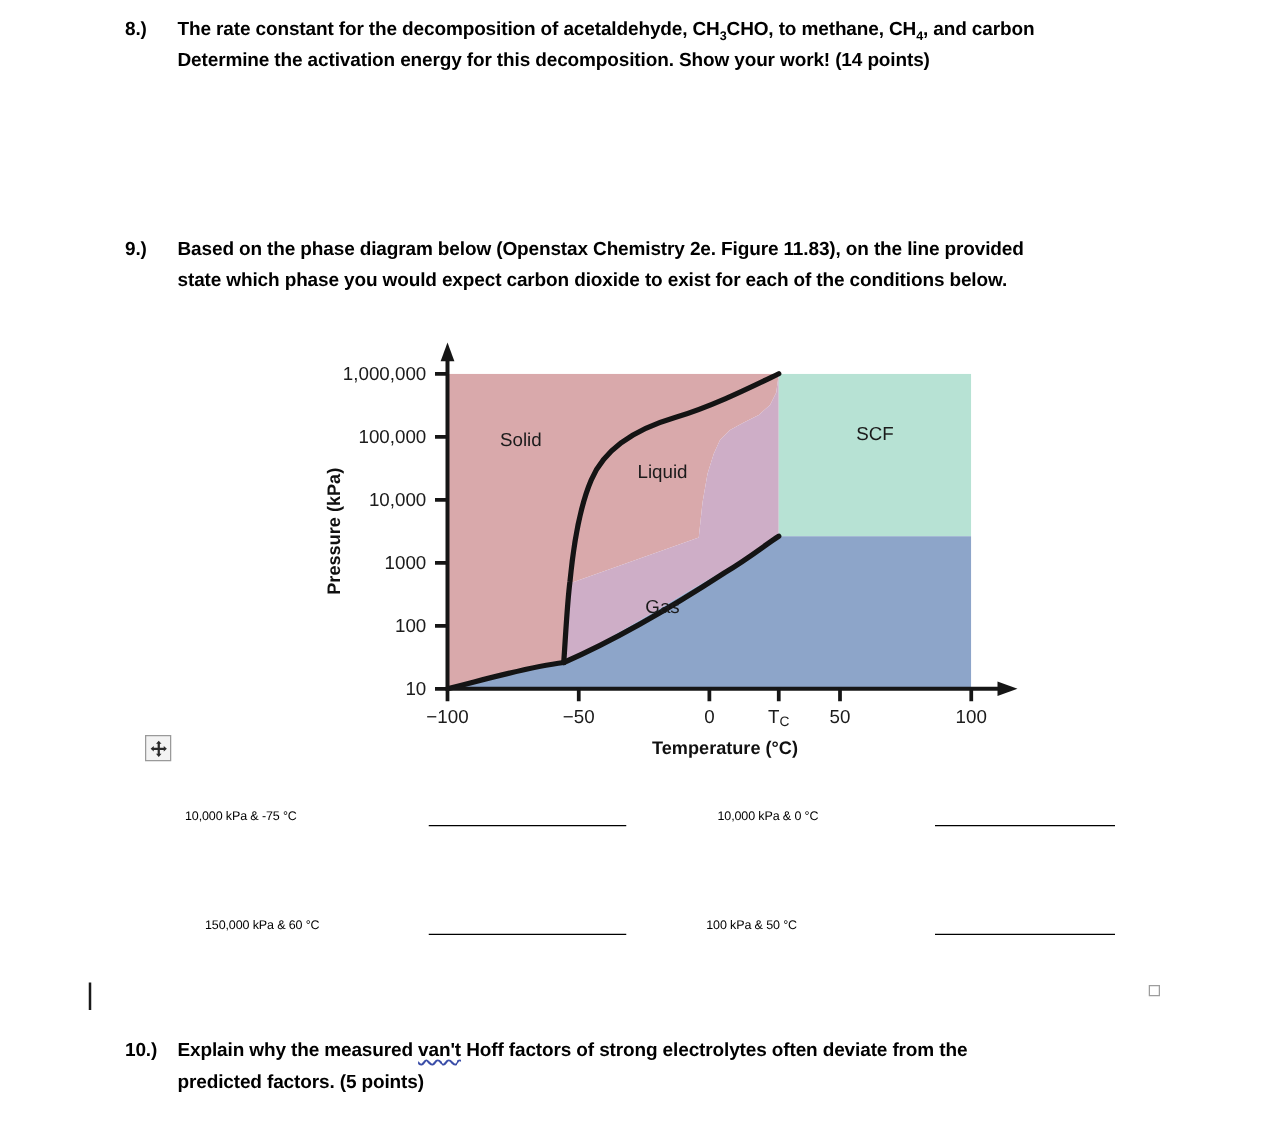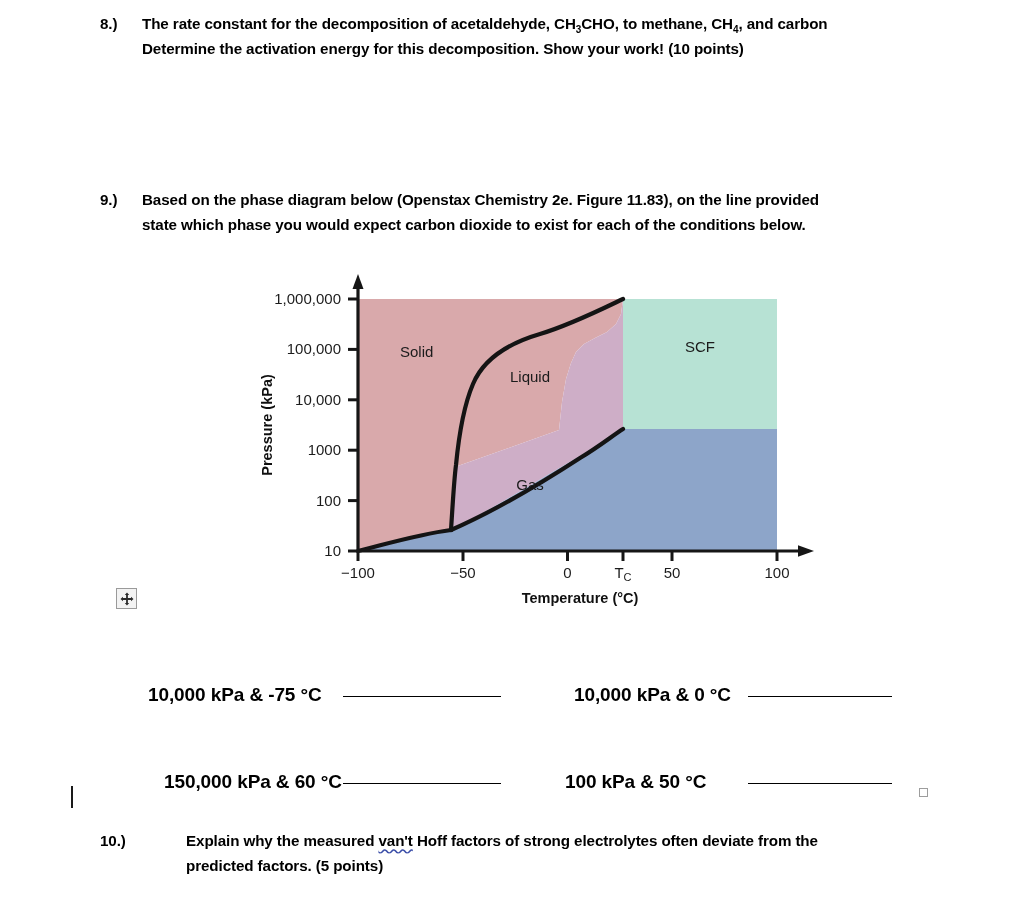--- a/index.html
+++ b/index.html
@@ -58,24 +58,23 @@
     top: 262px;
     width: 620px;
     height: 345px;
   }
 
   
   .answer-row {
     position: absolute;
     width: 100%;
     height: 22px;
-    font-size: 19px;
-    font-weight: 700;
+    font-size: 10px;
+    font-weight: 400;
     letter-spacing: -0.1px;
-    margin-top: 36px;
   }
   .ans-label {
     position: absolute;
     white-space: nowrap;
   }
   .ans-blank {
     position: absolute;
     border-bottom: 1.6px solid #000;
     height: 14px;
   }
@@ -116,21 +115,21 @@
     background: #1a1a1a;
   }
 </style>
 </head>
 <body>
 
 <div class="question" id="q8" style="left:98px; top:12px; width:830px;">
   <div class="q-num">8.)</div>
   <div class="q-body">
     <p>The rate constant for the decomposition of acetaldehyde, CH<sub>3</sub>CHO, to methane, CH<sub>4</sub>, and carbon</p>
-    <p>Determine the activation energy for this decomposition. Show your work! (10 points)</p>
+    <p>Determine the activation energy for this decomposition. Show your work! (14 points)</p>
   </div>
 </div>
 
 <div class="question" id="q9" style="left:98px; top:188px; width:830px;">
   <div class="q-num">9.)</div>
   <div class="q-body">
     <p>Based on the phase diagram below (Openstax Chemistry 2e. Figure 11.83), on the line provided</p>
     <p>state which phase you would expect carbon dioxide to exist for each of the conditions below.</p>
   </div>
 </div>
@@ -245,19 +244,19 @@
   <span class="ans-label" style="left:164px;">150,000 kPa &amp; 60 °C</span>
   <span class="ans-blank" style="left:343px; top:-2px; width:158px;"></span>
   <span class="ans-label" style="left:565px;">100 kPa &amp; 50 °C</span>
   <span class="ans-blank" style="left:748px; top:-2px; width:144px;"></span>
 </div>
 
 <div id="object-anchor"></div>
 
 <div id="text-caret"></div>
 
-<div class="question" id="q10" style="left:98px; top:829px; width:830px;gap:44px;">
+<div class="question" id="q10" style="left:98px; top:829px; width:830px;">
   <div class="q-num">10.)</div>
   <div class="q-body">
     <p><span>Explain why the measured </span><span class="spell-error">van't</span><span> Hoff factors of strong electrolytes often deviate from the</span></p>
     <p>predicted factors.  (5 points)</p>
   </div>
 </div>
 
 </body></html>

